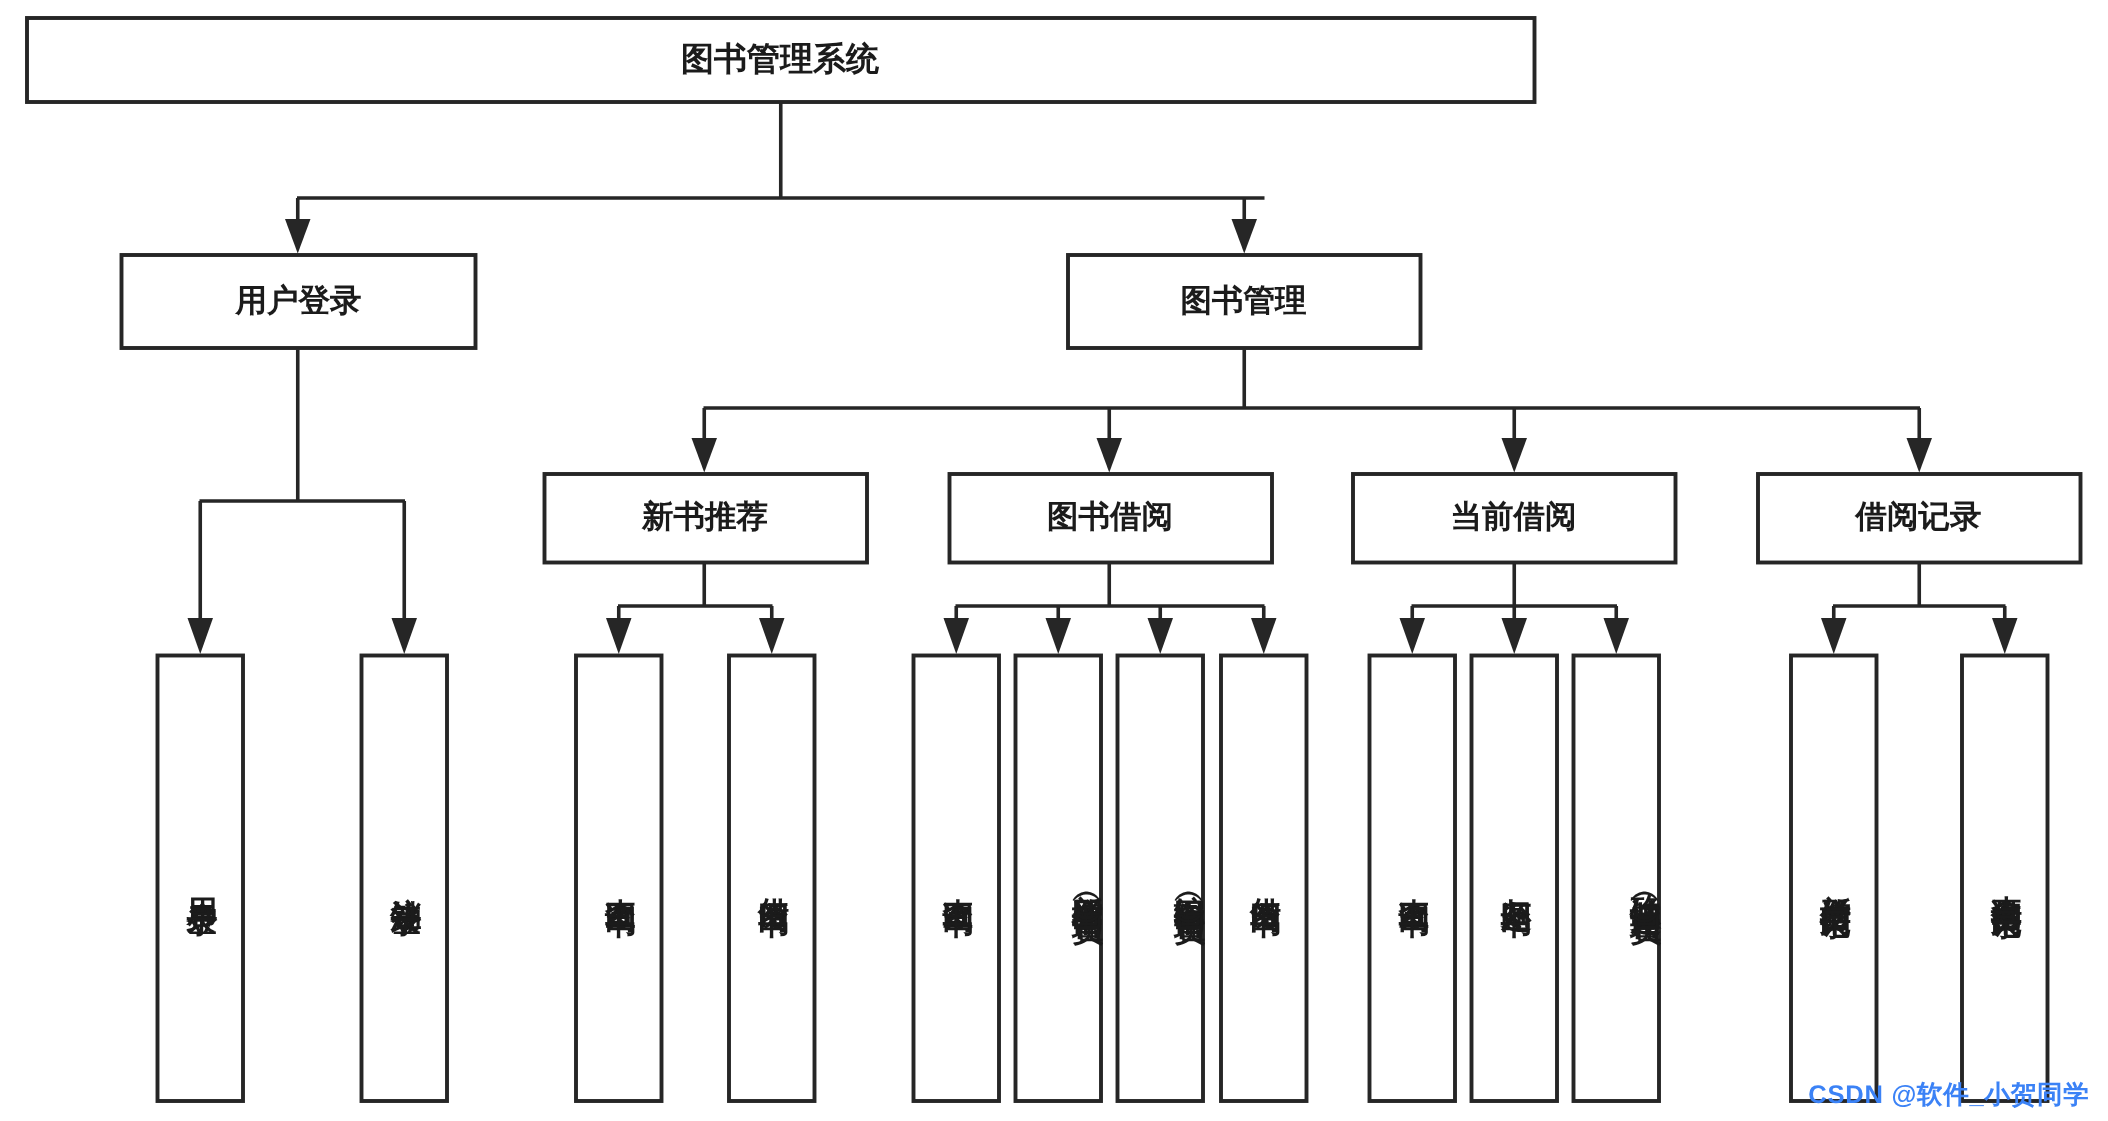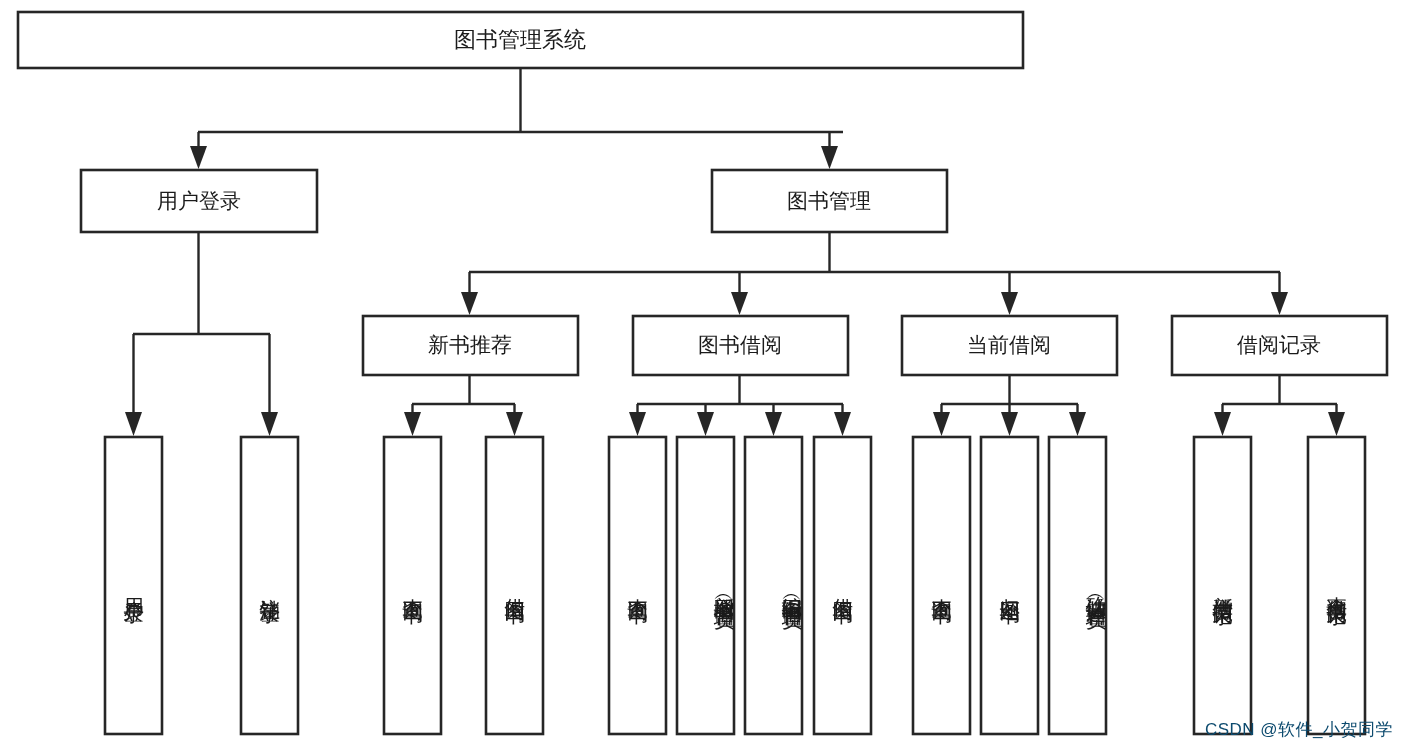--- a/index.html
+++ b/index.html
@@ -10,20 +10,21 @@
   }
   body {
     font-family: "Liberation Sans", "DejaVu Sans", sans-serif;
   }
   #diagram-root {
     position: relative;
     width: 1405px;
     height: 747px;
     background: #ffffff;
     overflow: hidden;
+    font-weight: bold;
   }
   svg#tree-svg {
     position: absolute;
     top: 0;
     left: 0;
     width: 1405px;
     height: 747px;
     display: block;
   }
   .node-rect {
@@ -67,21 +68,21 @@
     text-align: center;
     white-space: nowrap;
     pointer-events: none;
   }
   .watermark {
     position: absolute;
     right: 12px;
     bottom: 6px;
     font-family: "Liberation Sans", "DejaVu Sans", sans-serif;
     font-size: 17px;
-    color: #0c4a6e;
+    color: #3b82f6;
     white-space: nowrap;
     letter-spacing: 0.5px;
   }
 </style>
 </head>
 <body>
 
 <div id="diagram-root">
 
   <svg id="tree-svg" viewBox="0 0 1405 747">

